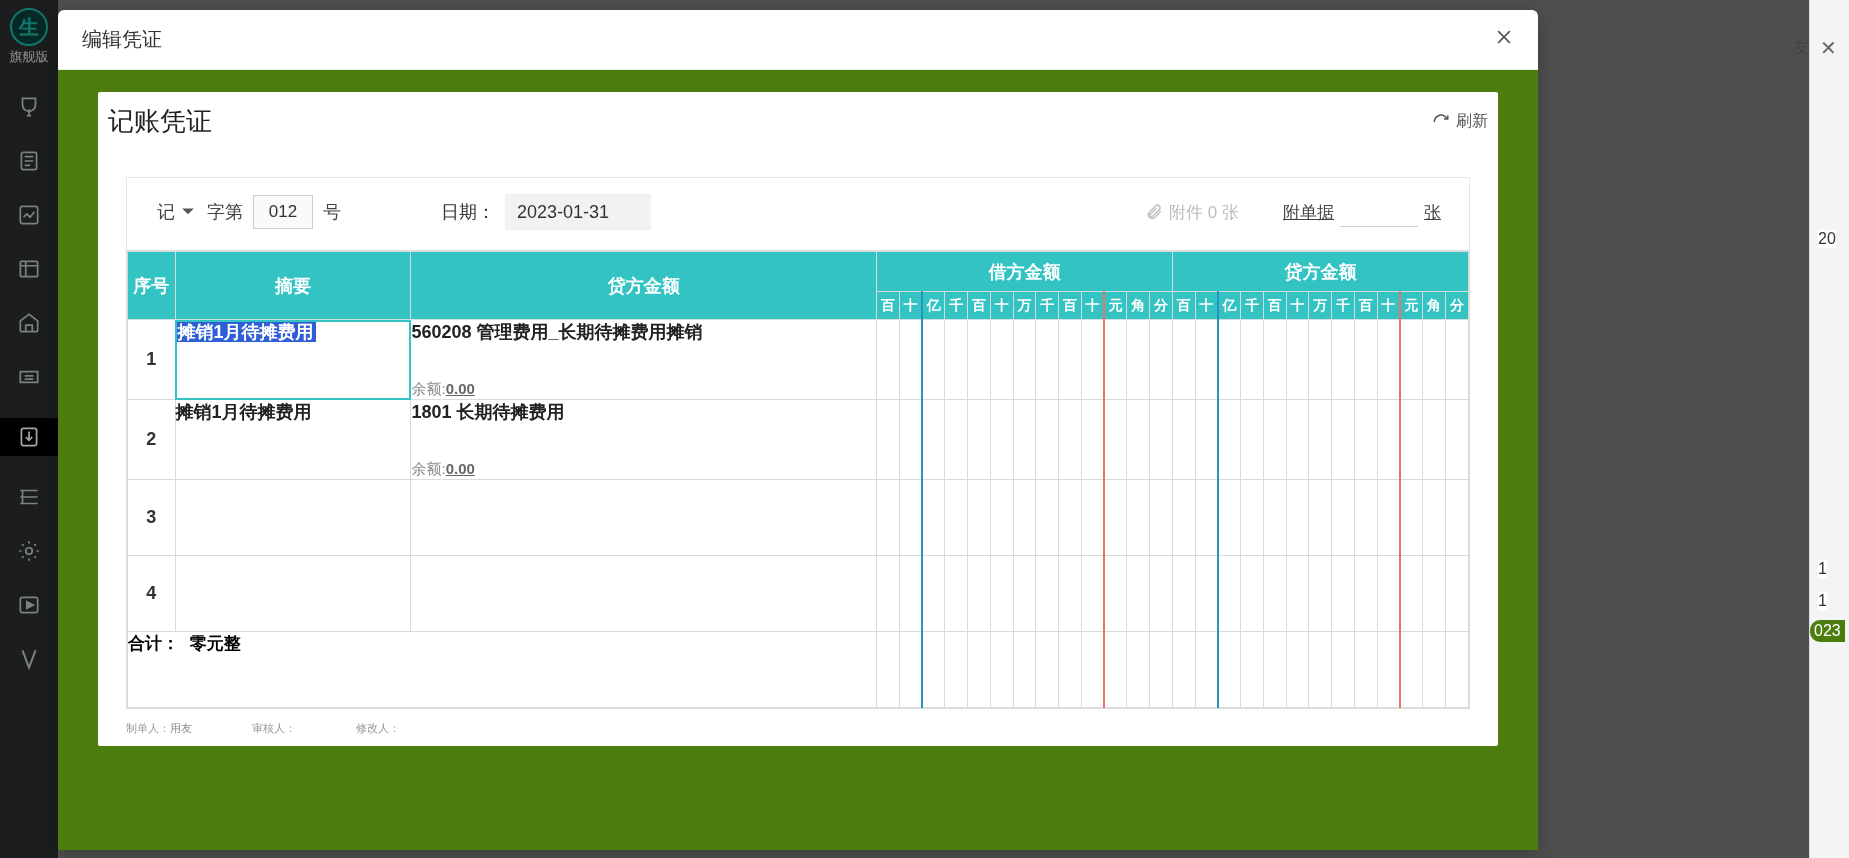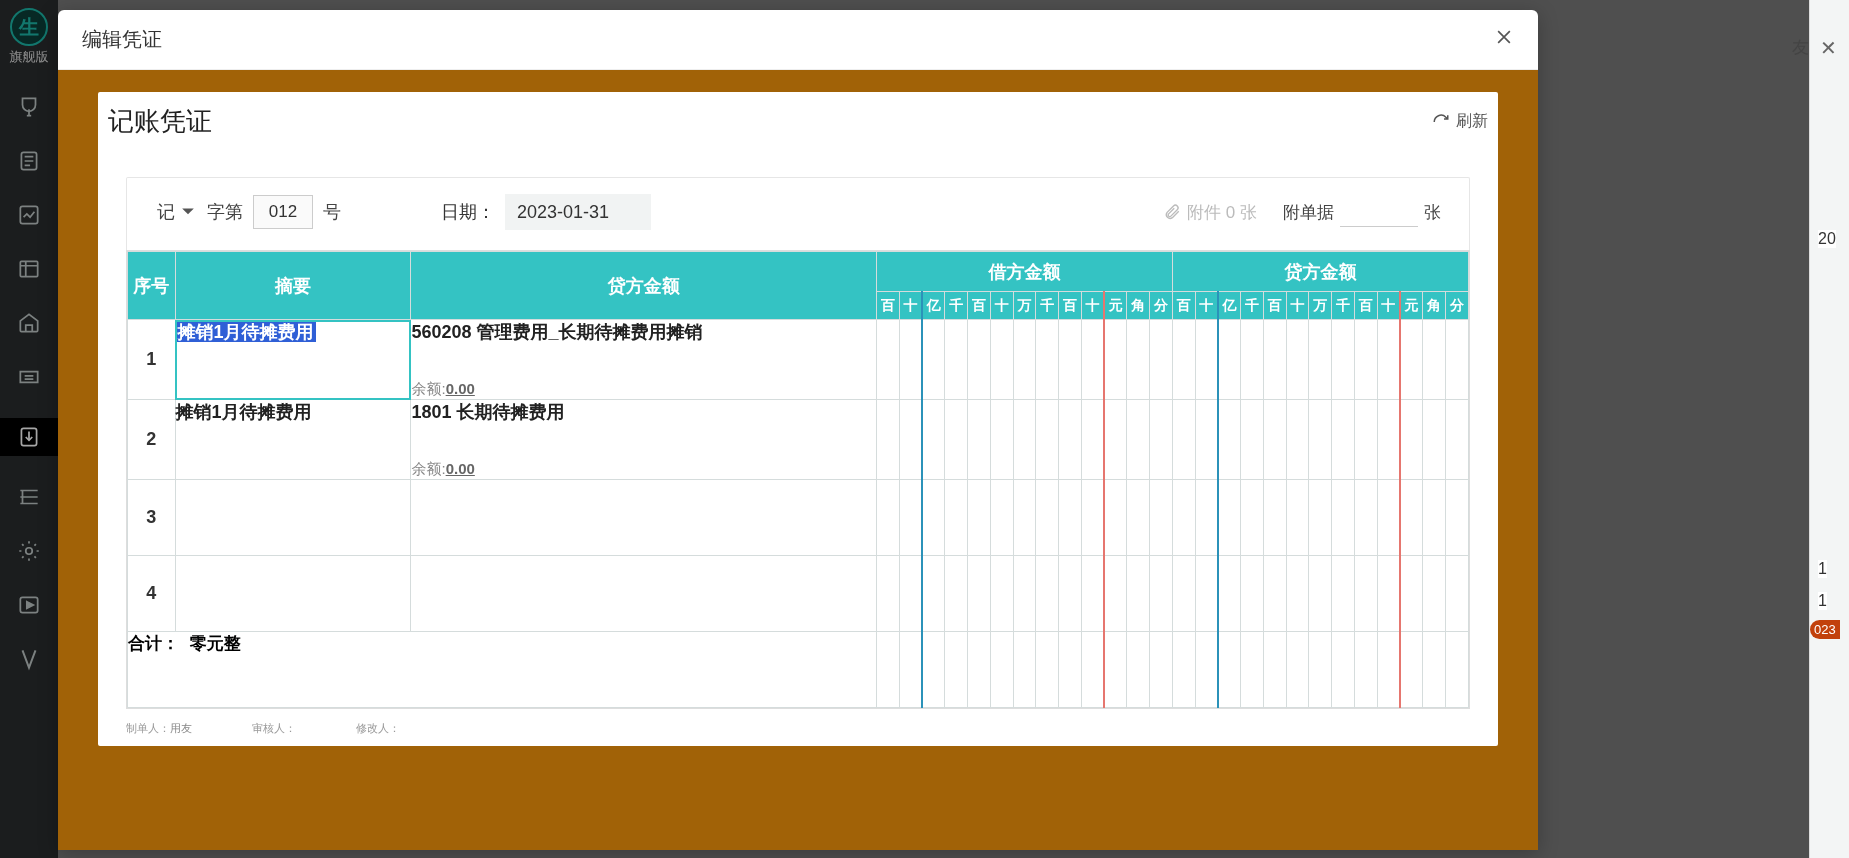--- a/index.html
+++ b/index.html
@@ -69,21 +69,21 @@
     height:60px;
     padding:0 24px;
     display:flex; align-items:center; justify-content:space-between;
     border-bottom:1px solid #eee;
   }
   .modal-title { font-size:20px; color:#333; }
   .close-x { font-size:22px; color:#666; cursor:pointer; }
 
   .modal-body {
     flex:1;
-    background:#a16207;
+    background:#4d7c0f;
     padding:22px 0 0 0;
     overflow:hidden;
   }
   .inner-paper {
     background:#fff;
     margin:0 40px;
     border-radius:2px;
     padding:0 0 10px 0;
   }
   .paper-head {
@@ -117,21 +117,21 @@
     font-size:17px; color:#333;
   }
   .date-label { font-size:18px; color:#333; margin-left:90px; }
   .date-input {
     width:146px; height:36px;
     background:#f1f3f3;
     border:none;
     padding:0 12px;
     font-size:18px; color:#333;
   }
-  .form-right { display:flex; align-items:center; gap:26px; font-size:17px; color:#666;justify-content:space-between;}
+  .form-right { display:flex; align-items:center; gap:44px; font-size:17px; color:#666;justify-content:space-between;}
   .attach { display:flex; align-items:center; gap:6px; color:#bbb; cursor:pointer;}
   .attach svg{ width:18px;height:18px; }
   .ext-input {
     width:78px; height:30px;
     border:none; border-bottom:1px solid #ccc;
     background:transparent;
   }
 
   .voucher-grid {
     margin: 0 28px;
@@ -214,22 +214,22 @@
   .re-item {
     position:absolute; left:8px;
     font-size:16px; color:#333;
     background:#fff;
   }
   .re-20 { top:230px; }
   .re-1a { top:560px; }
   .re-1b { top:592px; }
   .badge {
     position:absolute; top:620px; left:0px;
-    background:#c2410c; color:#fff;
-    font-size:13px; padding:2px 4px;
+    background:#4d7c0f; color:#fff;
+    font-size:16px; padding:2px 4px;
     border-radius:10px 0 0 10px;
   }
 </style>
 </head>
 <body>
 
 <div class="sidebar">
   <div class="logo-area">
     <div class="logo-circle">生</div>
     <div class="logo-sub">旗舰版</div>
@@ -322,21 +322,21 @@
           <span class="date-label">日期：</span>
           <input class="date-input" value="2023-01-31" style="">
         </div>
         <div class="form-right">
           <div class="attach">
             <svg viewBox="0 0 24 24" fill="none" stroke="#bbb" stroke-width="1.8">
                 <path d="M21 11l-8.5 8.5a5 5 0 0 1-7-7L14 4a3.5 3.5 0 0 1 5 5l-8.5 8.5a2 2 0 0 1-3-3L15 7"></path>
               </svg>
             <span>附件 0 张</span>
           </div>
-          <div style="display:flex;align-items:center;gap:6px;color:#444;">
+          <div style="display:flex;align-items:center;gap:6px;color:#444;text-decoration:underline;">
             <span>附单据</span>
             <input class="ext-input" style="">
             <span>张</span>
           </div>
         </div>
       </div>
 
       <div class="voucher-grid">
         <table class="vt">
           <colgroup>

